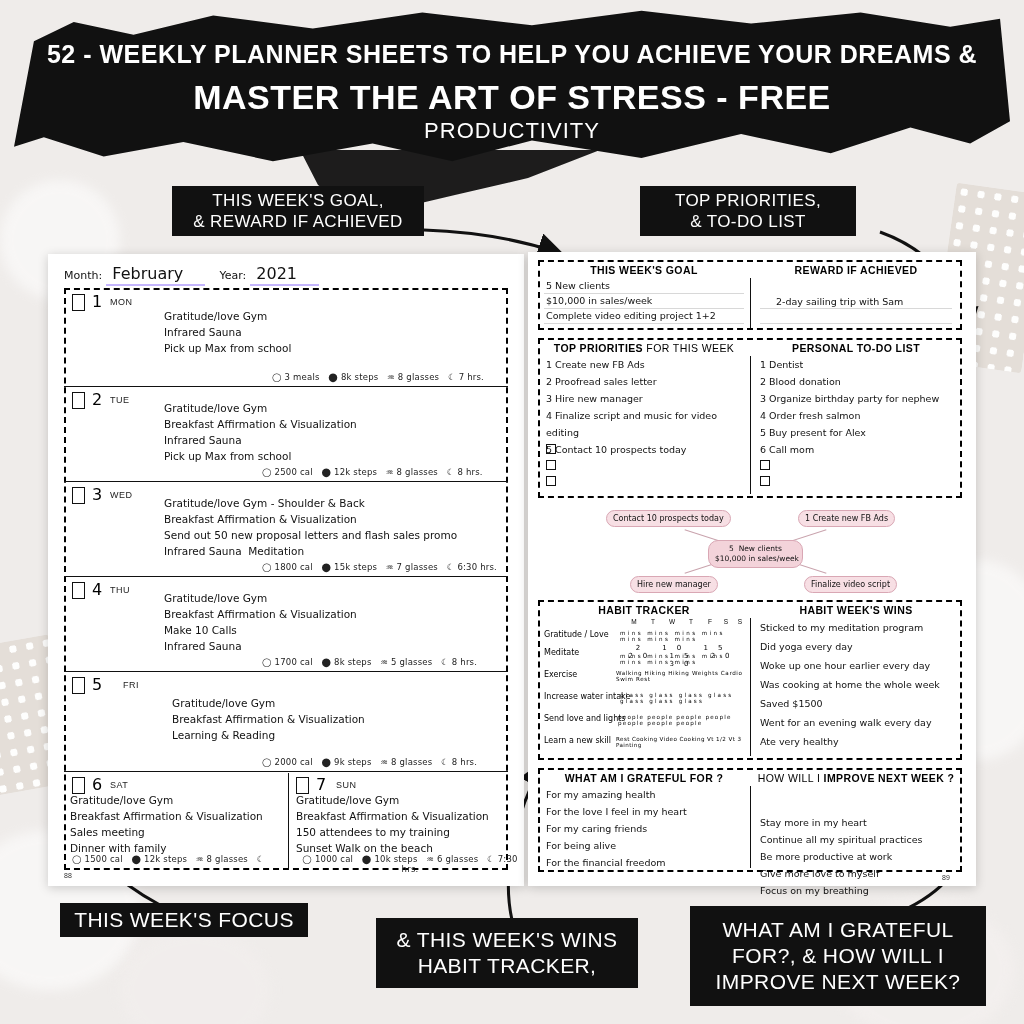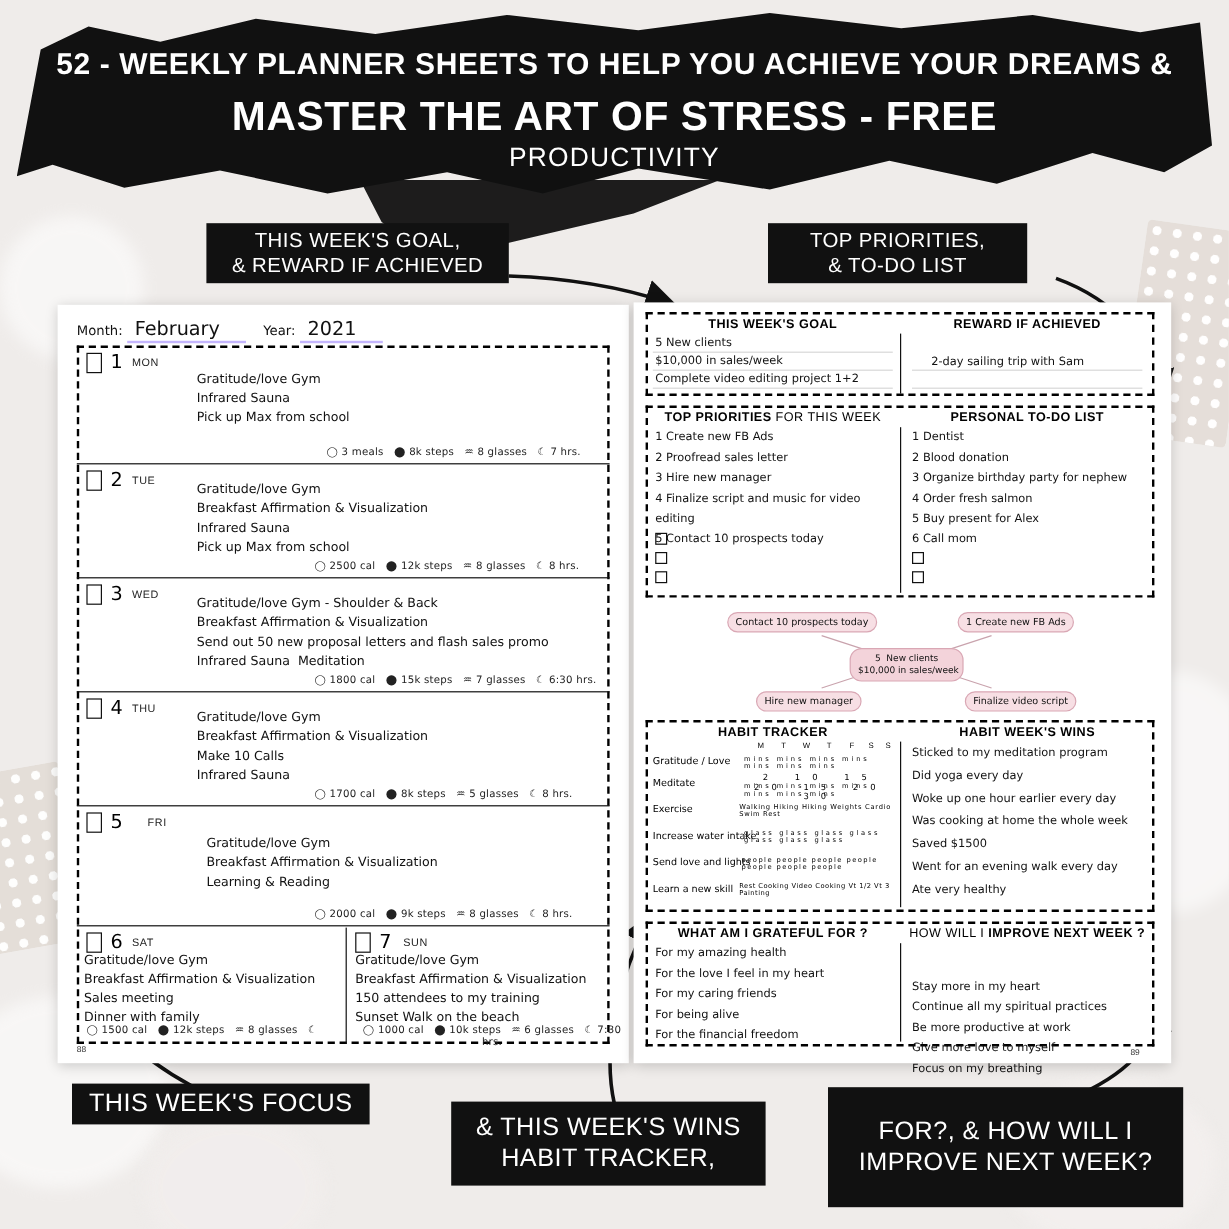--- a/index.html
+++ b/index.html
@@ -134,20 +134,21 @@
   <span>&amp; TO-DO LIST</span>
 </div>
 <div class="callout big" style="left:60px; top:903px; width:248px; height:34px;">
   <span>THIS WEEK'S FOCUS</span>
 </div>
 <div class="callout big" style="left:376px; top:918px; width:262px; height:70px;">
   <span>&amp; THIS WEEK'S WINS</span>
   <span>HABIT TRACKER,</span>
 </div>
 <div class="callout big" style="left:690px; top:906px; width:296px; height:100px;">
+  <span>WHAT AM I GRATEFUL</span>
   <span>FOR?, &amp; HOW WILL I</span>
   <span>IMPROVE NEXT WEEK?</span>
 </div>
 
 <div class="page page-left">
 
   <div class="mhead hand">
     <span class="lbl">Month:</span>
     <span class="val">February</span>
     <span class="lbl" style="margin-left:10px;">Year:</span>

